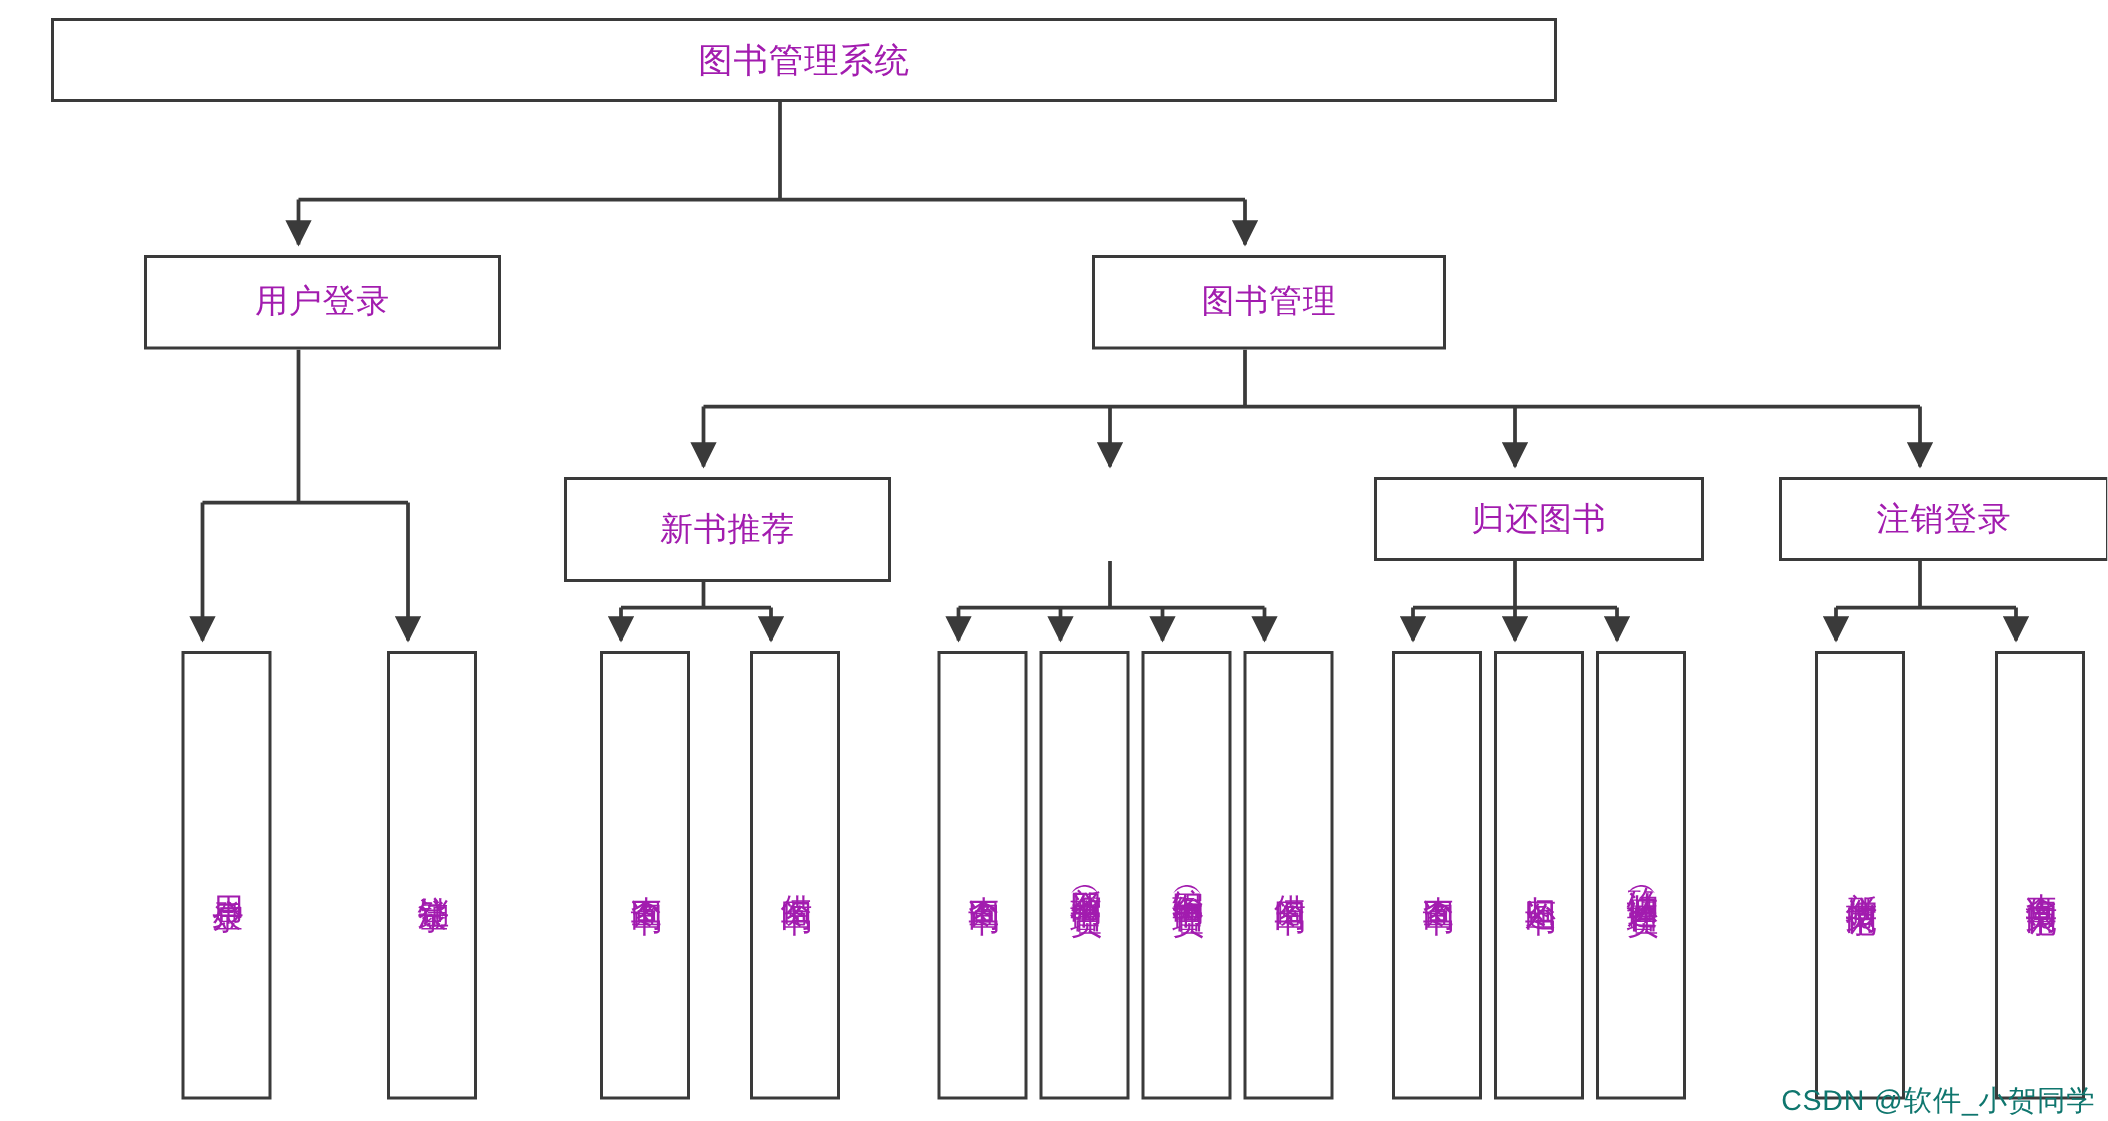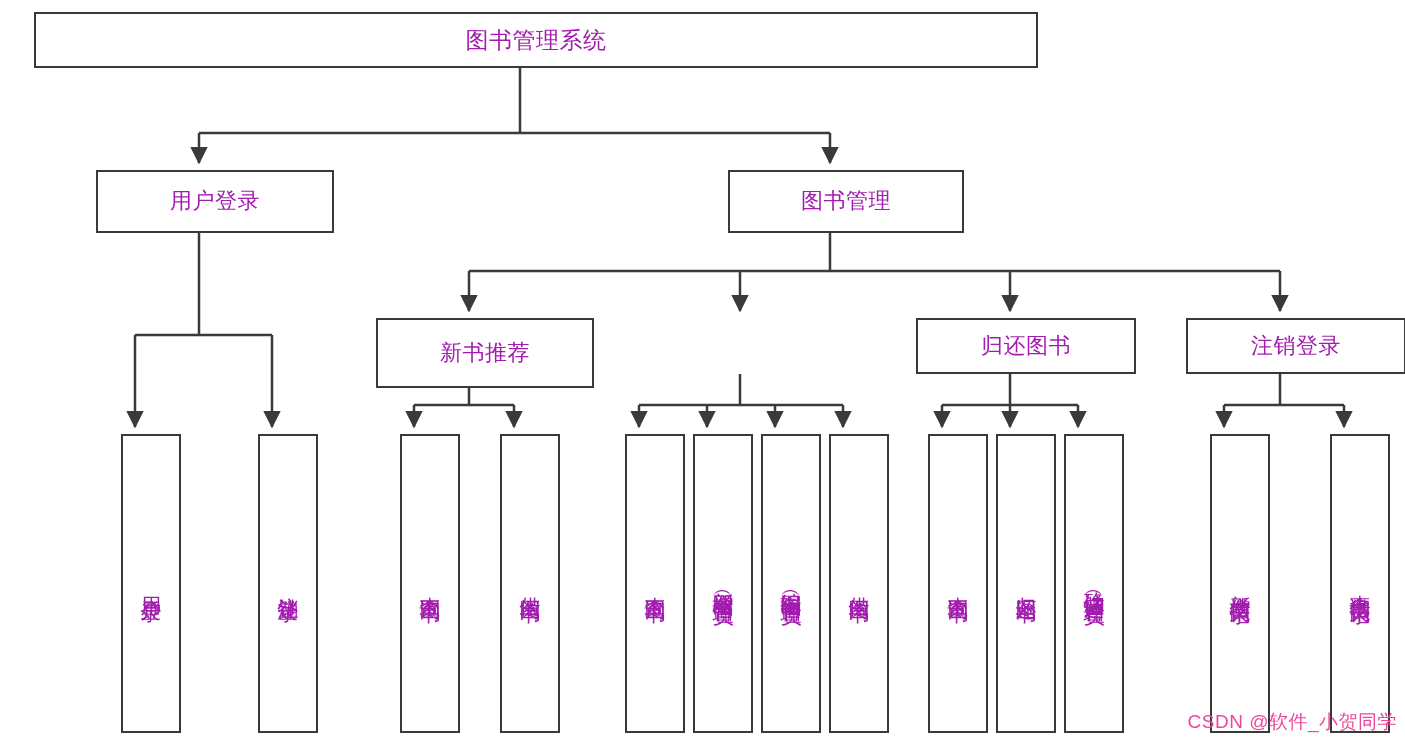--- a/index.html
+++ b/index.html
@@ -61,23 +61,23 @@
     text-orientation: upright;
     font-size: 21px;
     line-height: 1.15;
     letter-spacing: 2px;
     white-space: nowrap;
     max-height: 270px;
   }
   #watermark {
     position: absolute;
     right: 8px;
-    bottom: 12px;
+    bottom: 0;
     font-size: 19px;
-    color: #ec4899;
+    color: #0f766e;
     letter-spacing: 0.5px;
     white-space: nowrap;
     user-select: none;
   }
 </style>
 </head>
 <body>
 
 <div id="diagram-root">
 

